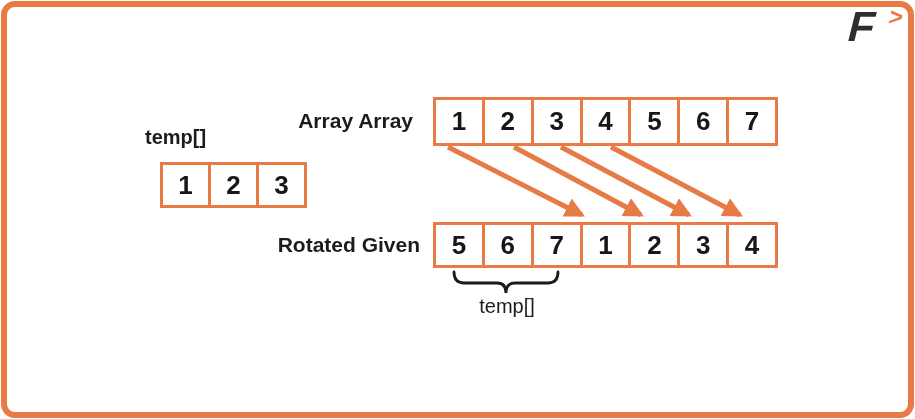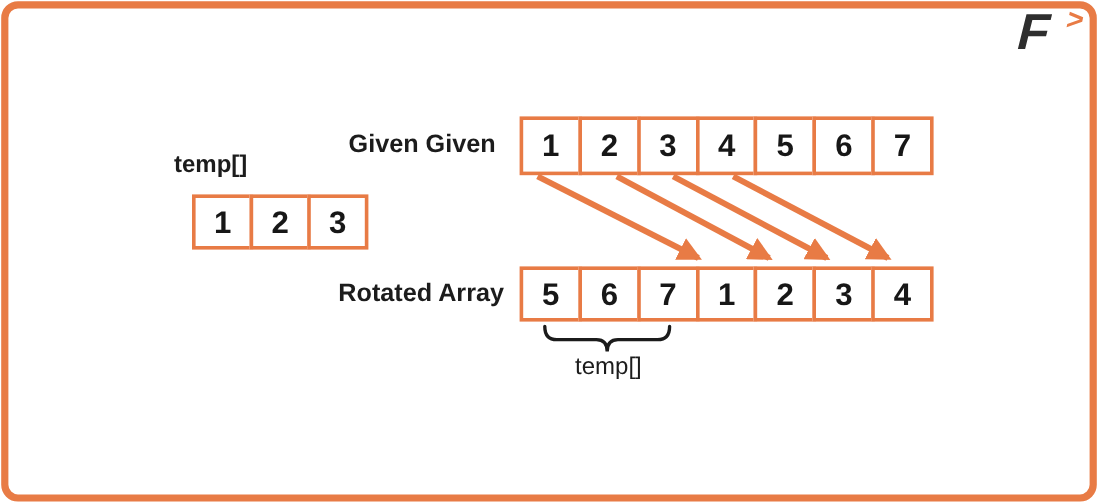--- a/index.html
+++ b/index.html
@@ -64,21 +64,21 @@
   <span class="logo-chevron">&gt;</span>
 </div>
 
 <div class="lbl temp-left-label">temp[]</div>
 <div class="cells temp-left">
     <div class="cell">1</div>
     <div class="cell">2</div>
     <div class="cell">3</div>
   </div>
 
-<div class="lbl right given-label">Given Given</div>
+<div class="lbl right given-label">Array Array</div>
 <div class="cells given">
     <div class="cell">1</div>
     <div class="cell">2</div>
     <div class="cell">3</div>
     <div class="cell">4</div>
     <div class="cell">5</div>
     <div class="cell">6</div>
     <div class="cell">7</div>
   </div>
 
@@ -87,21 +87,21 @@
     <marker id="ah" viewBox="0 0 6 6" refX="5" refY="3" markerWidth="4" markerHeight="4" orient="auto">
       <path d="M0,0 L6,3 L0,6 Z" fill="#E87B45"></path>
     </marker>
   </defs>
   <line x1="18" y1="5" x2="152" y2="73" stroke="#E87B45" stroke-width="5" marker-end="url(#ah)"></line>
   <line x1="84" y1="5" x2="211" y2="73" stroke="#E87B45" stroke-width="5" marker-end="url(#ah)"></line>
   <line x1="131" y1="5" x2="259" y2="73" stroke="#E87B45" stroke-width="5" marker-end="url(#ah)"></line>
   <line x1="181" y1="5" x2="310" y2="73" stroke="#E87B45" stroke-width="5" marker-end="url(#ah)"></line>
 </svg>
 
-<div class="lbl right rotated-label">Rotated Array</div>
+<div class="lbl right rotated-label">Rotated Given</div>
 <div class="cells rotated">
     <div class="cell">5</div>
     <div class="cell">6</div>
     <div class="cell">7</div>
     <div class="cell">1</div>
     <div class="cell">2</div>
     <div class="cell">3</div>
     <div class="cell">4</div>
   </div>
 

